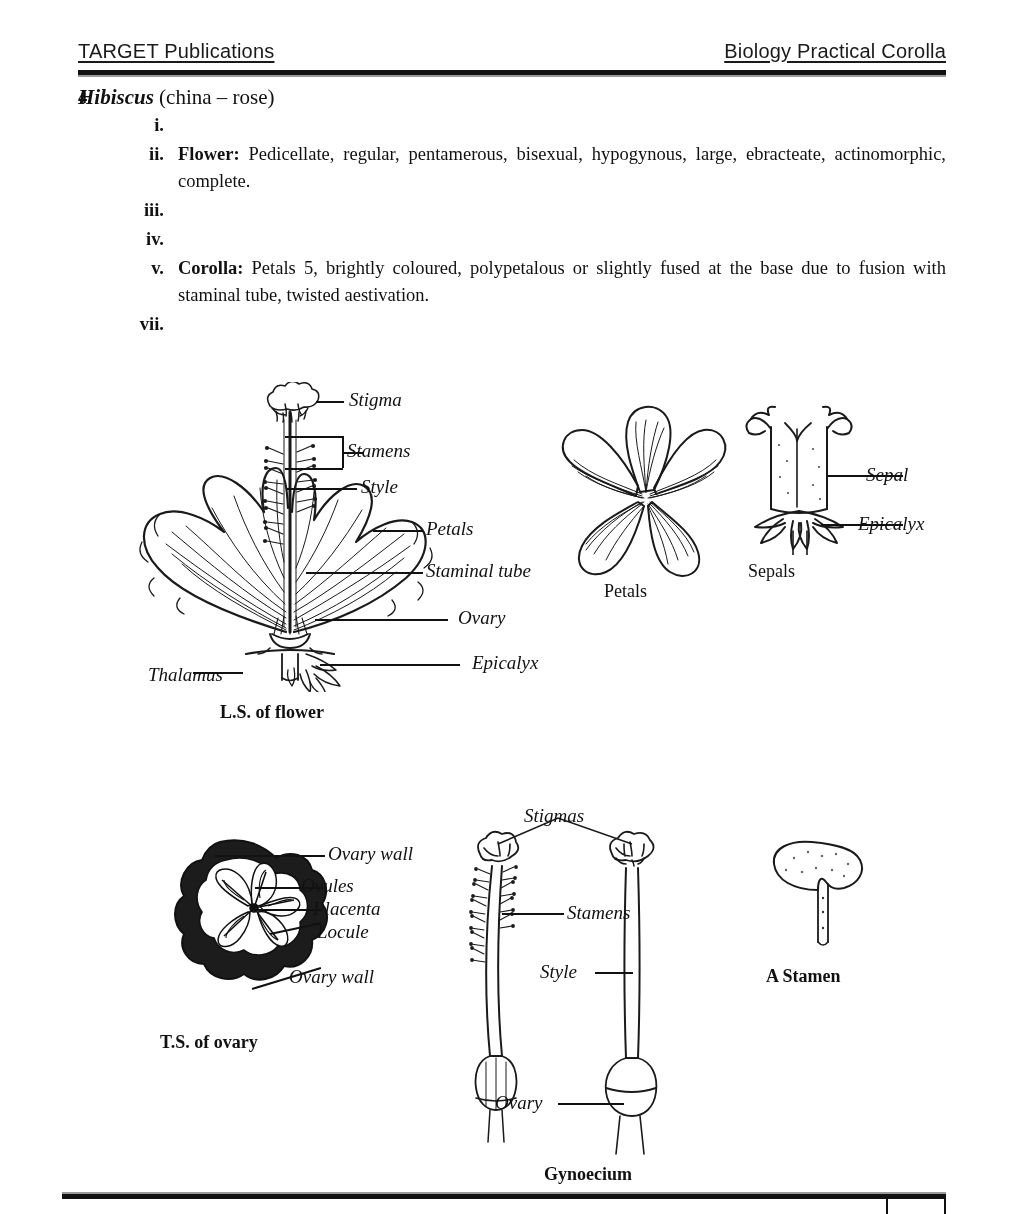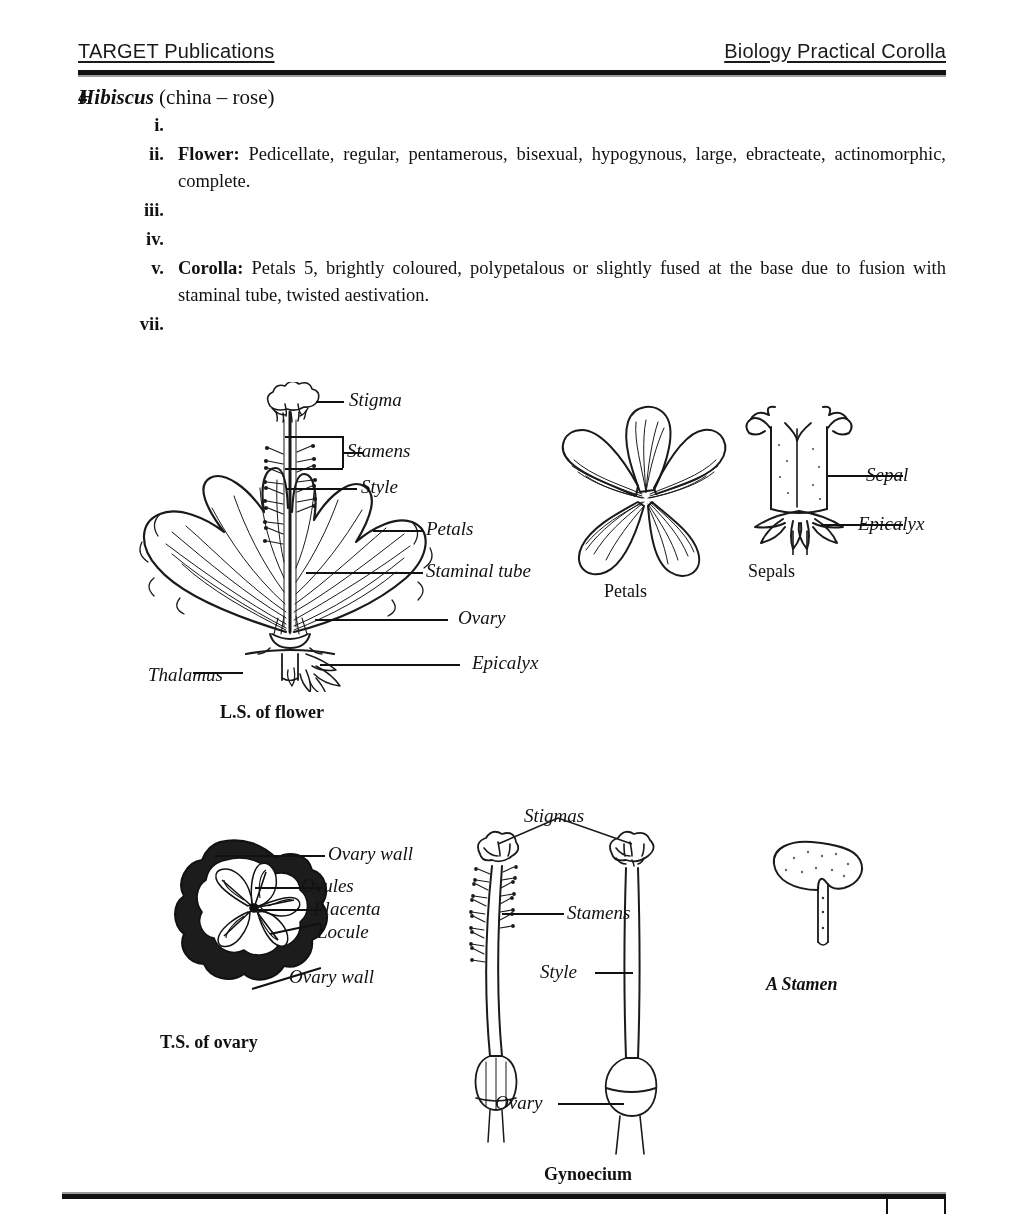--- a/index.html
+++ b/index.html
@@ -523,18 +523,18 @@
       <circle cx="26" cy="32" r="1.2"></circle>
         <circle cx="84" cy="38" r="1.2"></circle>
     </g>
 
     <g fill="#333" stroke="none">
       <circle cx="63" cy="60" r="1.2"></circle>
         <circle cx="63" cy="74" r="1.2"></circle>
       <circle cx="63" cy="90" r="1.2"></circle>
     </g>
   </svg>
-  <div class="fig-caption" style="left:6px; top:136px;font-style:italic;">A Stamen</div>
+  <div class="fig-caption" style="left:6px; top:128px;">A Stamen</div>
 </div>
 
 <div class="footer-rule"></div>
 <div class="footer-tick" style="left:886px;"></div>
 <div class="footer-tick" style="left:944px;"></div>
 
 </body></html>

